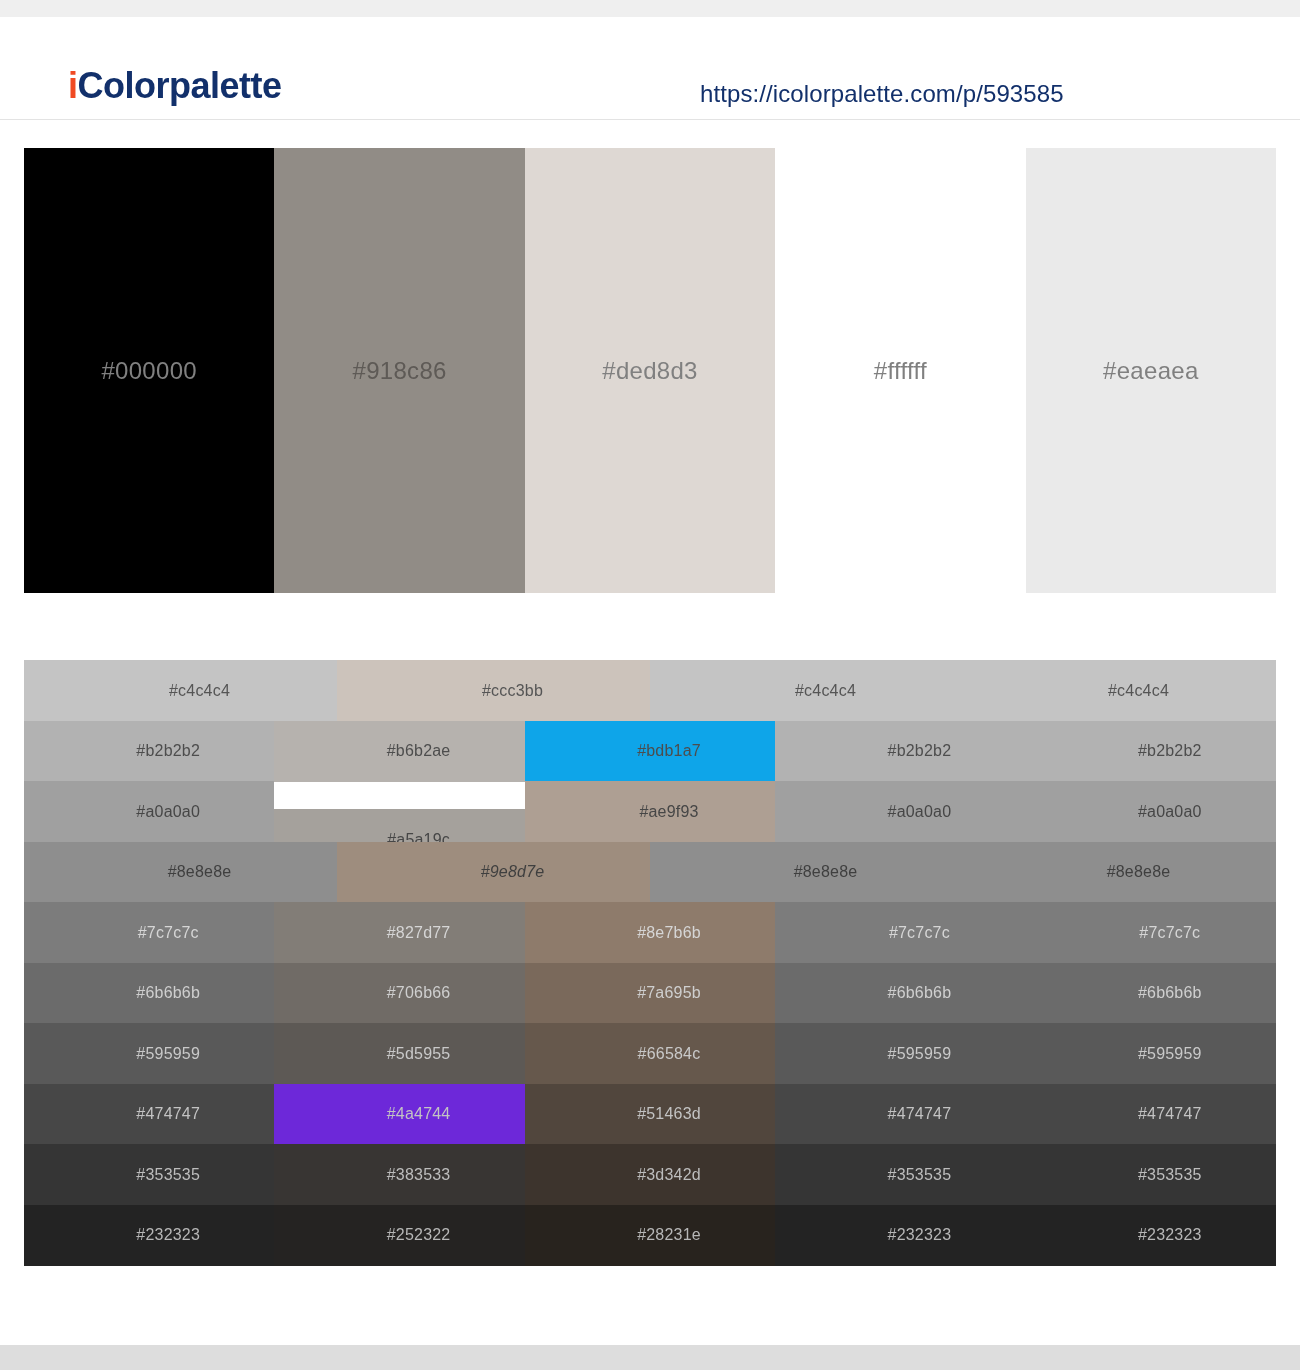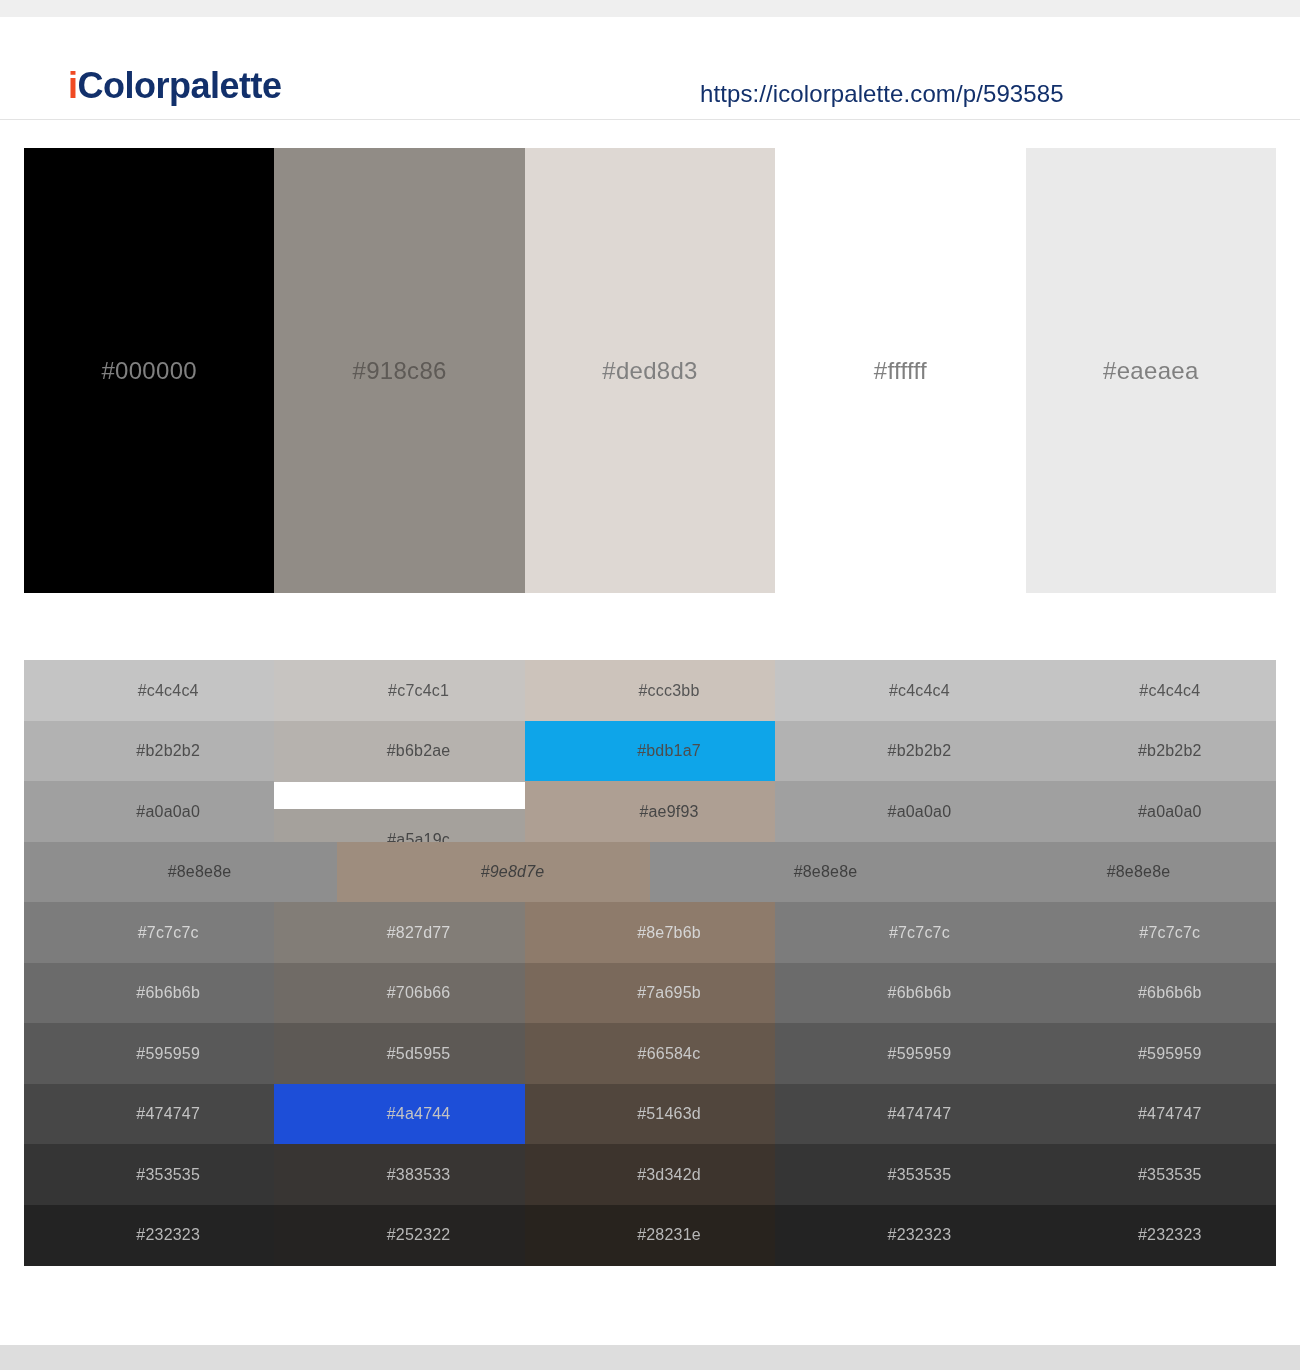--- a/index.html
+++ b/index.html
@@ -138,23 +138,20 @@
     <div class="palette-swatch" style="background: rgb(234, 234, 234);">
       <span class="swatch-label" style="color: rgb(128, 128, 128);">#eaeaea</span>
     </div>
   </div>
 
 <div class="shades-grid">
     <div class="shade-row">
       <div class="shade-cell" style="background: rgb(196, 196, 196);">
         <span class="shade-label" style="color: rgb(85, 85, 85);">#c4c4c4</span>
       </div>
-      <div class="shade-cell" style="background: rgb(199, 196, 193);">
-        <span class="shade-label" style="color: rgb(85, 85, 85);">#c7c4c1</span>
-      </div>
       <div class="shade-cell" style="background: rgb(204, 195, 187);">
         <span class="shade-label" style="color: rgb(85, 85, 85);">#ccc3bb</span>
       </div>
       <div class="shade-cell" style="background: rgb(196, 196, 196);">
         <span class="shade-label" style="color: rgb(85, 85, 85);">#c4c4c4</span>
       </div>
       <div class="shade-cell" style="background: rgb(196, 196, 196);">
         <span class="shade-label" style="color: rgb(85, 85, 85);">#c4c4c4</span>
       </div>
     </div>
@@ -254,21 +251,21 @@
         <span class="shade-label" style="color: rgb(201, 201, 201);">#595959</span>
       </div>
       <div class="shade-cell" style="background: rgb(89, 89, 89);">
         <span class="shade-label" style="color: rgb(201, 201, 201);">#595959</span>
       </div>
     </div>
     <div class="shade-row">
       <div class="shade-cell" style="background: rgb(71, 71, 71);">
         <span class="shade-label" style="color: rgb(195, 195, 195);">#474747</span>
       </div>
-      <div class="shade-cell" style="background: #1d4ed8;">
+      <div class="shade-cell" style="background: #6d28d9;">
         <span class="shade-label" style="color: rgb(195, 195, 195);">#4a4744</span>
       </div>
       <div class="shade-cell" style="background: rgb(81, 70, 61);">
         <span class="shade-label" style="color: rgb(195, 195, 195);">#51463d</span>
       </div>
       <div class="shade-cell" style="background: rgb(71, 71, 71);">
         <span class="shade-label" style="color: rgb(195, 195, 195);">#474747</span>
       </div>
       <div class="shade-cell" style="background: rgb(71, 71, 71);">
         <span class="shade-label" style="color: rgb(195, 195, 195);">#474747</span>

